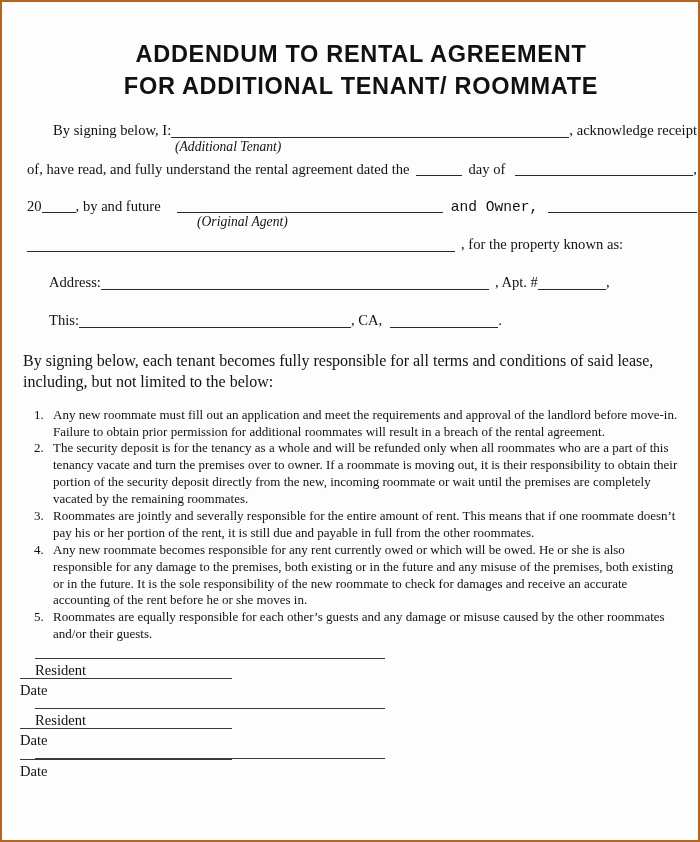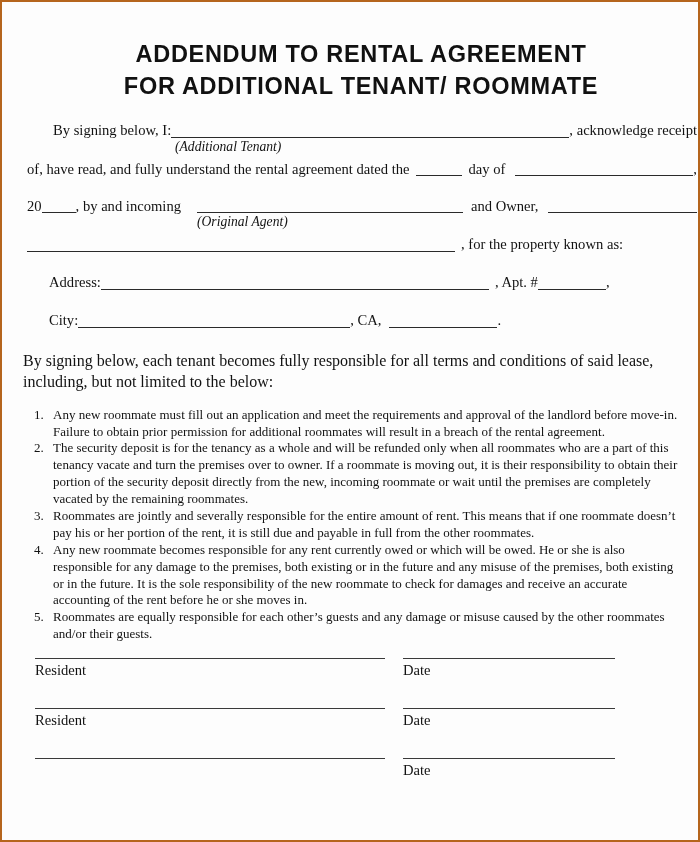--- a/index.html
+++ b/index.html
@@ -91,20 +91,21 @@
   
   .sig-block {
     position: absolute;
     left: 0;
     top: 652px;
     width: 696px;
   }
   .sig-row {
     display: flex;
     height: 50px;
+    flex-direction: column;
   }
   .sig-cell {
     position: relative;
   }
   .sig-cell.left  { width: 350px; margin-left: 33px; }
   .sig-cell.right { width: 212px; margin-left: 18px; }
   .sig-line {
     border-top: 1px solid #3a3a3a;
     width: 100%;
   }
@@ -141,23 +142,23 @@
         <span class="txt">of, have read, and fully understand the rental agreement dated the</span>
         <span class="blank" style="width:46px;margin-left:6px;"></span>
         <span class="txt" style="margin-left:7px;">day of</span>
         <span class="blank grow" style="margin-left:10px;"></span>
         <span class="txt">,</span>
       </div>
 
       <div class="frow" style="margin-top:22px;">
         <span class="txt">20</span>
         <span class="blank" style="width:34px;"></span>
-        <span class="txt">, by and incoming</span>
+        <span class="txt">, by and future</span>
         <span class="blank" style="width:266px;margin-left:16px;"></span>
-        <span class="txt" style="margin-left:8px;">and Owner,</span>
+        <span class="txt" style="margin-left:8px;font-family:Liberation Mono, monospace;">and Owner,</span>
         <span class="blank grow" style="margin-left:10px;"></span>
       </div>
 
       <div style="height:21px;">
         <span class="subnote" style="margin-left:170px;">(Original Agent)</span>
       </div>
 
       <div class="frow" style="margin-top:2px;">
         <span class="blank" style="width:428px;"></span>
         <span class="txt" style="margin-left:6px;">,   for the property known as:</span>
@@ -165,21 +166,21 @@
 
       <div class="frow" style="margin-top:22px;text-align:center;">
         <span class="txt" style="margin-left:22px;">Address:</span>
         <span class="blank" style="width:388px;"></span>
         <span class="txt" style="margin-left:6px;">, Apt. #</span>
         <span class="blank" style="width:68px;"></span>
         <span class="txt">,</span>
       </div>
 
       <div class="frow" style="margin-top:22px;">
-        <span class="txt" style="margin-left:22px;">City:</span>
+        <span class="txt" style="margin-left:22px;">This:</span>
         <span class="blank" style="width:272px;"></span>
         <span class="txt">, CA,</span>
         <span class="blank" style="width:108px;margin-left:8px;"></span>
         <span class="txt">.</span>
       </div>
 
     </div>
 
     <div class="intro">By signing below, each tenant becomes fully responsible for all terms and conditions of said lease, including, but not limited to the below:</div>
 

